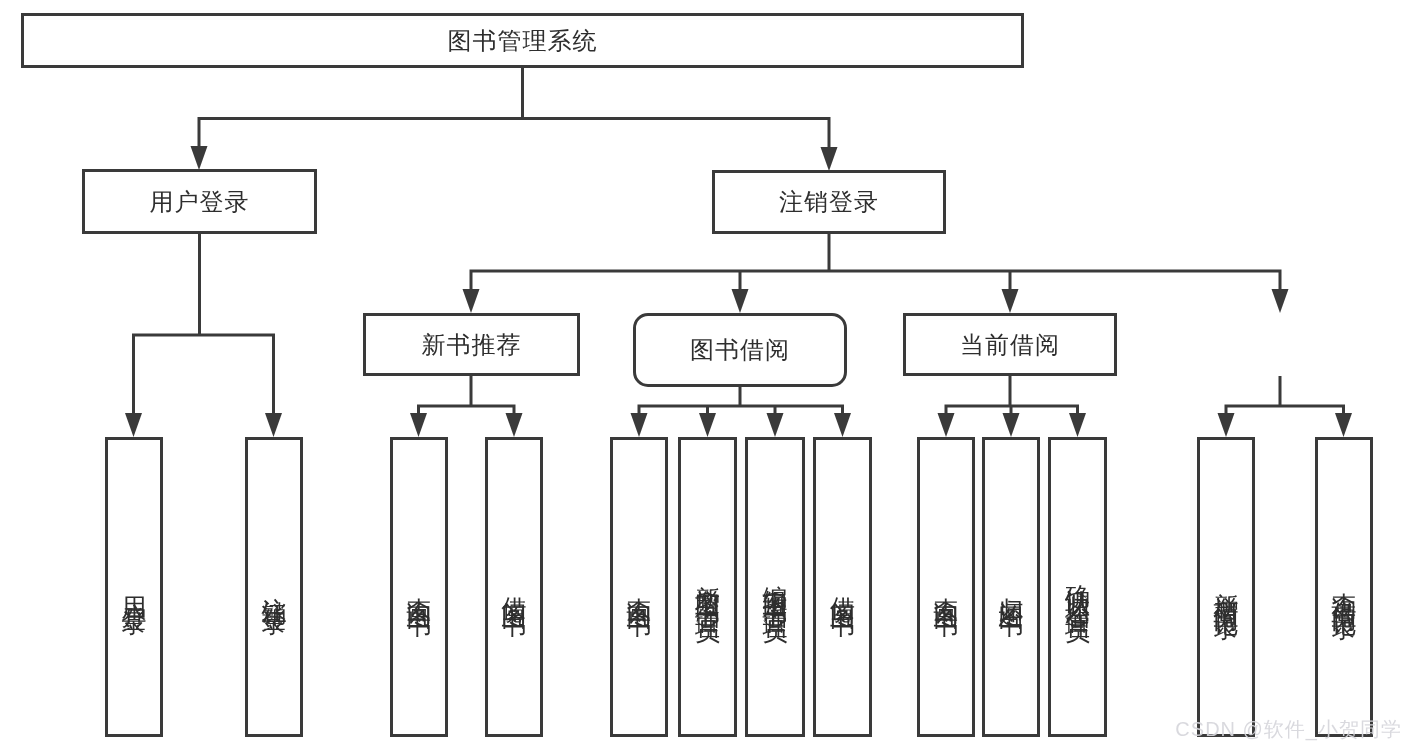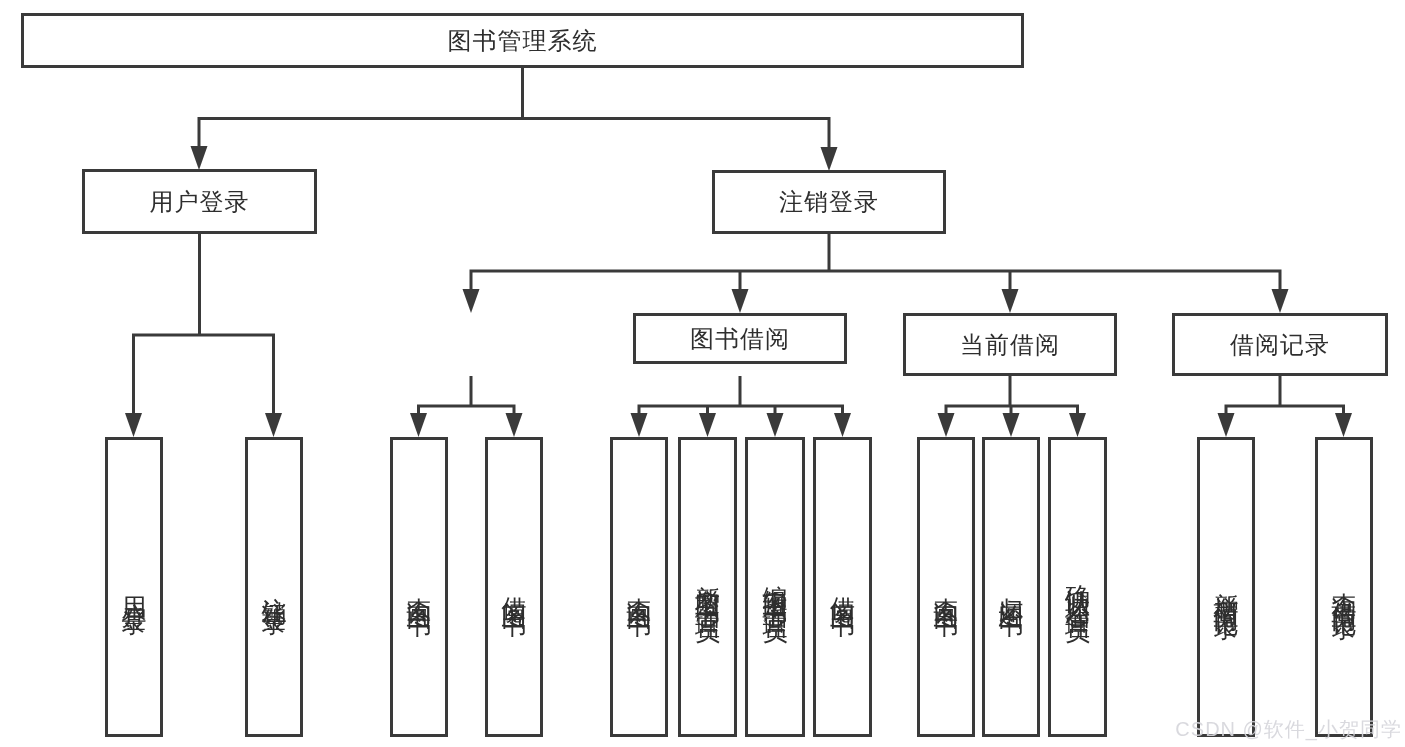--- a/index.html
+++ b/index.html
@@ -105,23 +105,23 @@
       <polygon points="1217.5,413 1234.5,413 1226,437"></polygon>
       <polygon points="1335,413 1352,413 1343.5,437"></polygon>
     </g>
   </svg>
 
   <div class="node h-node" style="left:21px;top:13px;width:1003px;height:55px;">图书管理系统</div>
 
   <div class="node h-node" style="left:82px;top:169px;width:235px;height:65px;">用户登录</div>
   <div class="node h-node" style="left:712px;top:170px;width:234px;height:64px;">注销登录</div>
 
-  <div class="node h-node" style="left:633px;top:313px;width:214px;height:51px;">图书借阅</div>
+  <div class="node h-node" style="left:363px;top:313px;width:217px;height:63px;">新书推荐</div>
+  <div class="node h-node" style="left:633px;top:313px;width:214px;height:74px;border-radius:15px;">图书借阅</div>
   <div class="node h-node" style="left:903px;top:313px;width:214px;height:63px;">当前借阅</div>
-  <div class="node h-node" style="left:1172px;top:313px;width:216px;height:63px;">借阅记录</div>
 
   <div class="node v-node" style="left:105px;top:437px;width:58px;height:300px;">用户登录</div>
   <div class="node v-node" style="left:245px;top:437px;width:58px;height:300px;">注销登录</div>
 
   <div class="node v-node" style="left:390px;top:437px;width:58px;height:300px;">查询图书</div>
   <div class="node v-node" style="left:485px;top:437px;width:58px;height:300px;">借阅图书</div>
 
   <div class="node v-node" style="left:610px;top:437px;width:58px;height:300px;">查询图书</div>
   <div class="node v-node" style="left:678px;top:437px;width:59px;height:300px;">新增图书（管理员）</div>
   <div class="node v-node" style="left:745px;top:437px;width:60px;height:300px;">编辑图书（管理员）</div>

